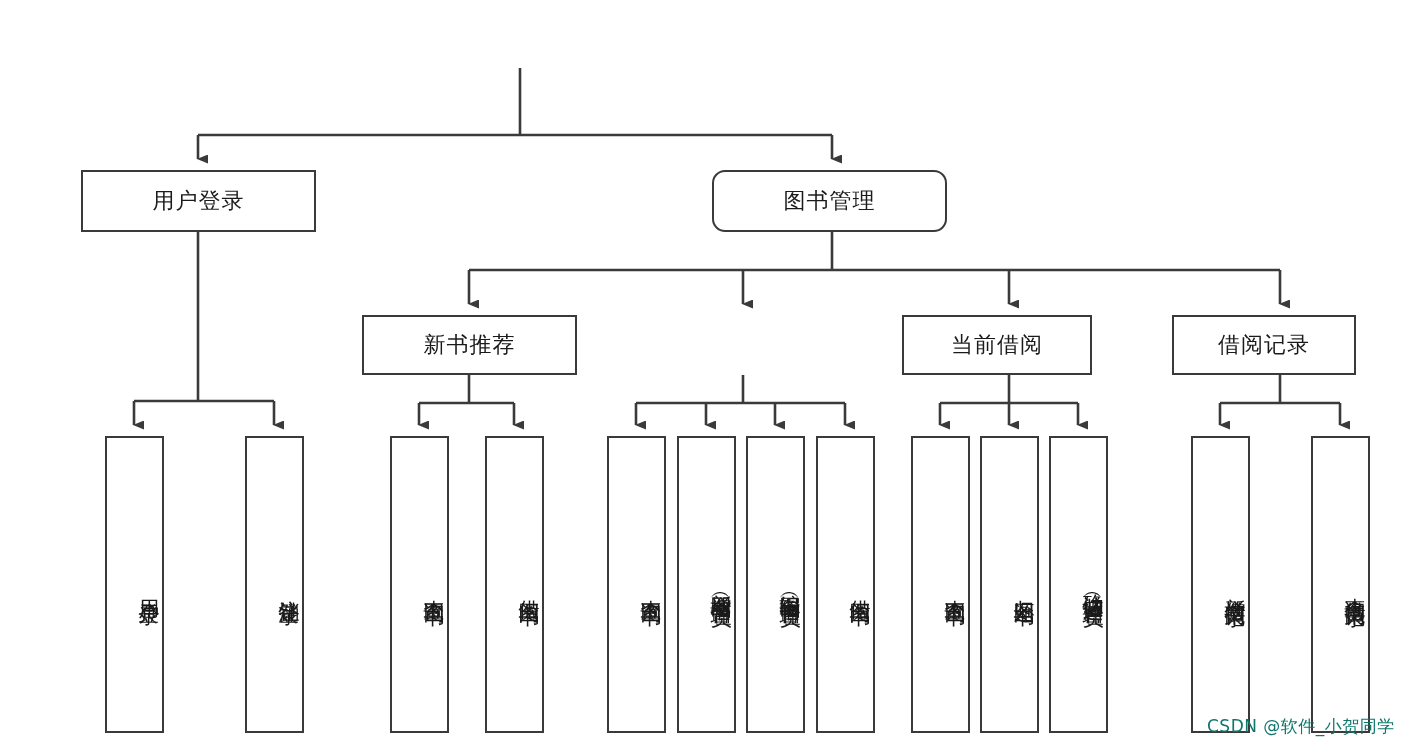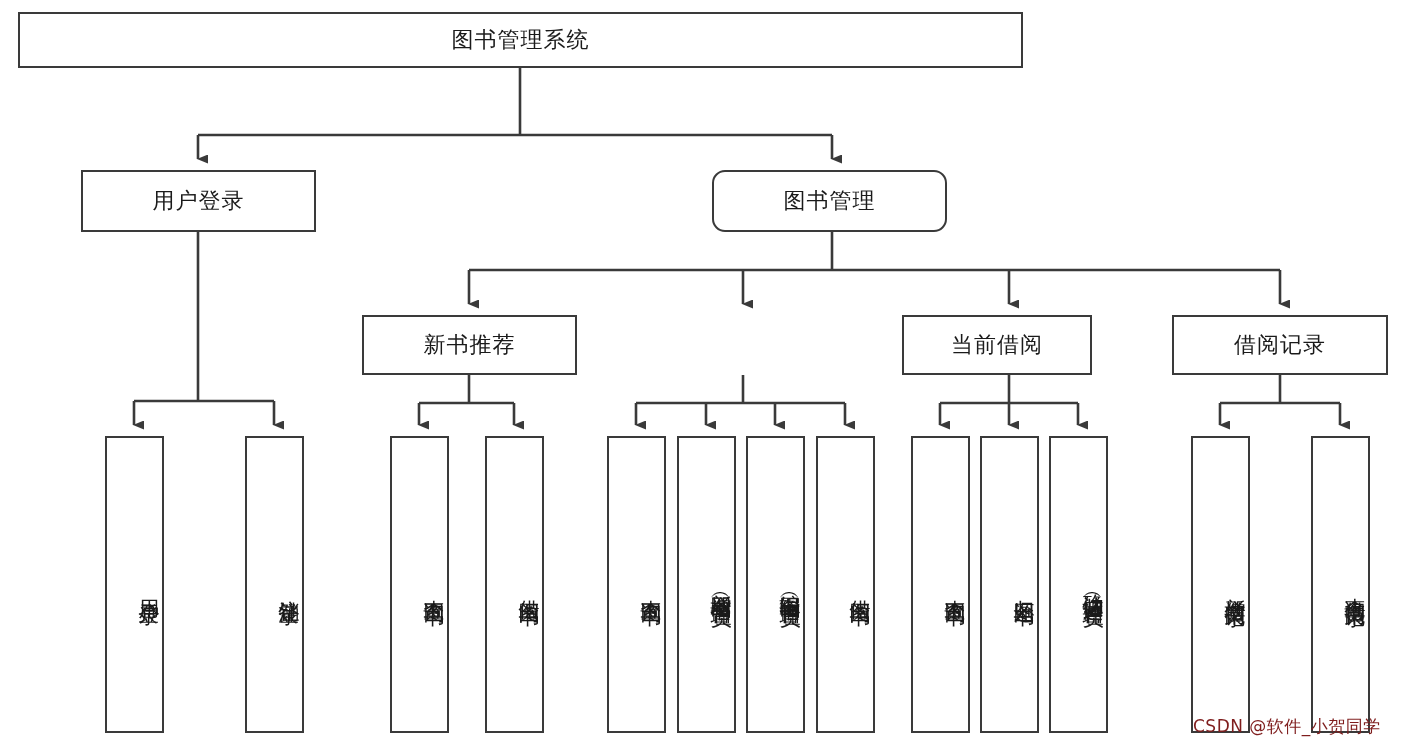--- a/index.html
+++ b/index.html
@@ -54,25 +54,26 @@
     padding-top: 4px;
     text-align: left;
     white-space: nowrap;
   }
   .node-v.tall {
     padding-top: 2px;
   }
   .watermark {
     position: absolute;
     font-size: 17px;
-    color: #7f1d1d;
+    color: #0f766e;
     letter-spacing: 0.5px;
     z-index: 5;
     white-space: nowrap;
     font-family: "DejaVu Sans", "Liberation Sans", sans-serif;
+    padding-left: 14px;
   }
 </style>
 </head>
 <body>
 
 <div id="canvas">
 
   <svg id="edges" viewBox="0 0 1405 747" width="1405" height="747" xmlns="http://www.w3.org/2000/svg">
     <defs>
       <marker id="arrow" markerWidth="9" markerHeight="11" refX="4.5" refY="10" orient="auto" markerUnits="userSpaceOnUse">
@@ -116,28 +117,27 @@
       <path d="M1009,403 L1009,425" marker-end="url(#arrow)"></path>
       <path d="M1078,403 L1078,425" marker-end="url(#arrow)"></path>
 
       <path d="M1280,375 L1280,403"></path>
       <path d="M1220,403 L1340,403"></path>
       <path d="M1220,403 L1220,425" marker-end="url(#arrow)"></path>
       <path d="M1340,403 L1340,425" marker-end="url(#arrow)"></path>
     </g>
   </svg>
 
-  <div class="node node-h" style="left:18px; top:12px; width:1005px; height:56px;">图书管理系统</div>
 
   <div class="node node-h" style="left:81px; top:170px; width:235px; height:62px;">用户登录</div>
   <div class="node node-h" style="left:712px; top:170px; width:235px; height:62px;border-radius:13px;">图书管理</div>
 
   <div class="node node-h" style="left:362px; top:315px; width:215px; height:60px;">新书推荐</div>
   <div class="node node-h" style="left:902px; top:315px; width:190px; height:60px;">当前借阅</div>
-  <div class="node node-h" style="left:1172px; top:315px; width:216px; height:60px;">借阅记录</div>
+  <div class="node node-h" style="left:1172px; top:315px; width:184px; height:60px;">借阅记录</div>
 
   <div class="node node-v" style="left:105px; top:436px; width:59px; height:297px;">用户登录</div>
   <div class="node node-v" style="left:245px; top:436px; width:59px; height:297px;">注销登录</div>
 
   <div class="node node-v" style="left:390px; top:436px; width:59px; height:297px;">查询图书</div>
   <div class="node node-v" style="left:485px; top:436px; width:59px; height:297px;">借阅图书</div>
 
   <div class="node node-v" style="left:607px; top:436px; width:59px; height:297px;">查询图书</div>
   <div class="node node-v tall" style="left:677px; top:436px; width:59px; height:297px;">新增图书（管理员）</div>
   <div class="node node-v tall" style="left:746px; top:436px; width:59px; height:297px;">编辑图书（管理员）</div>

